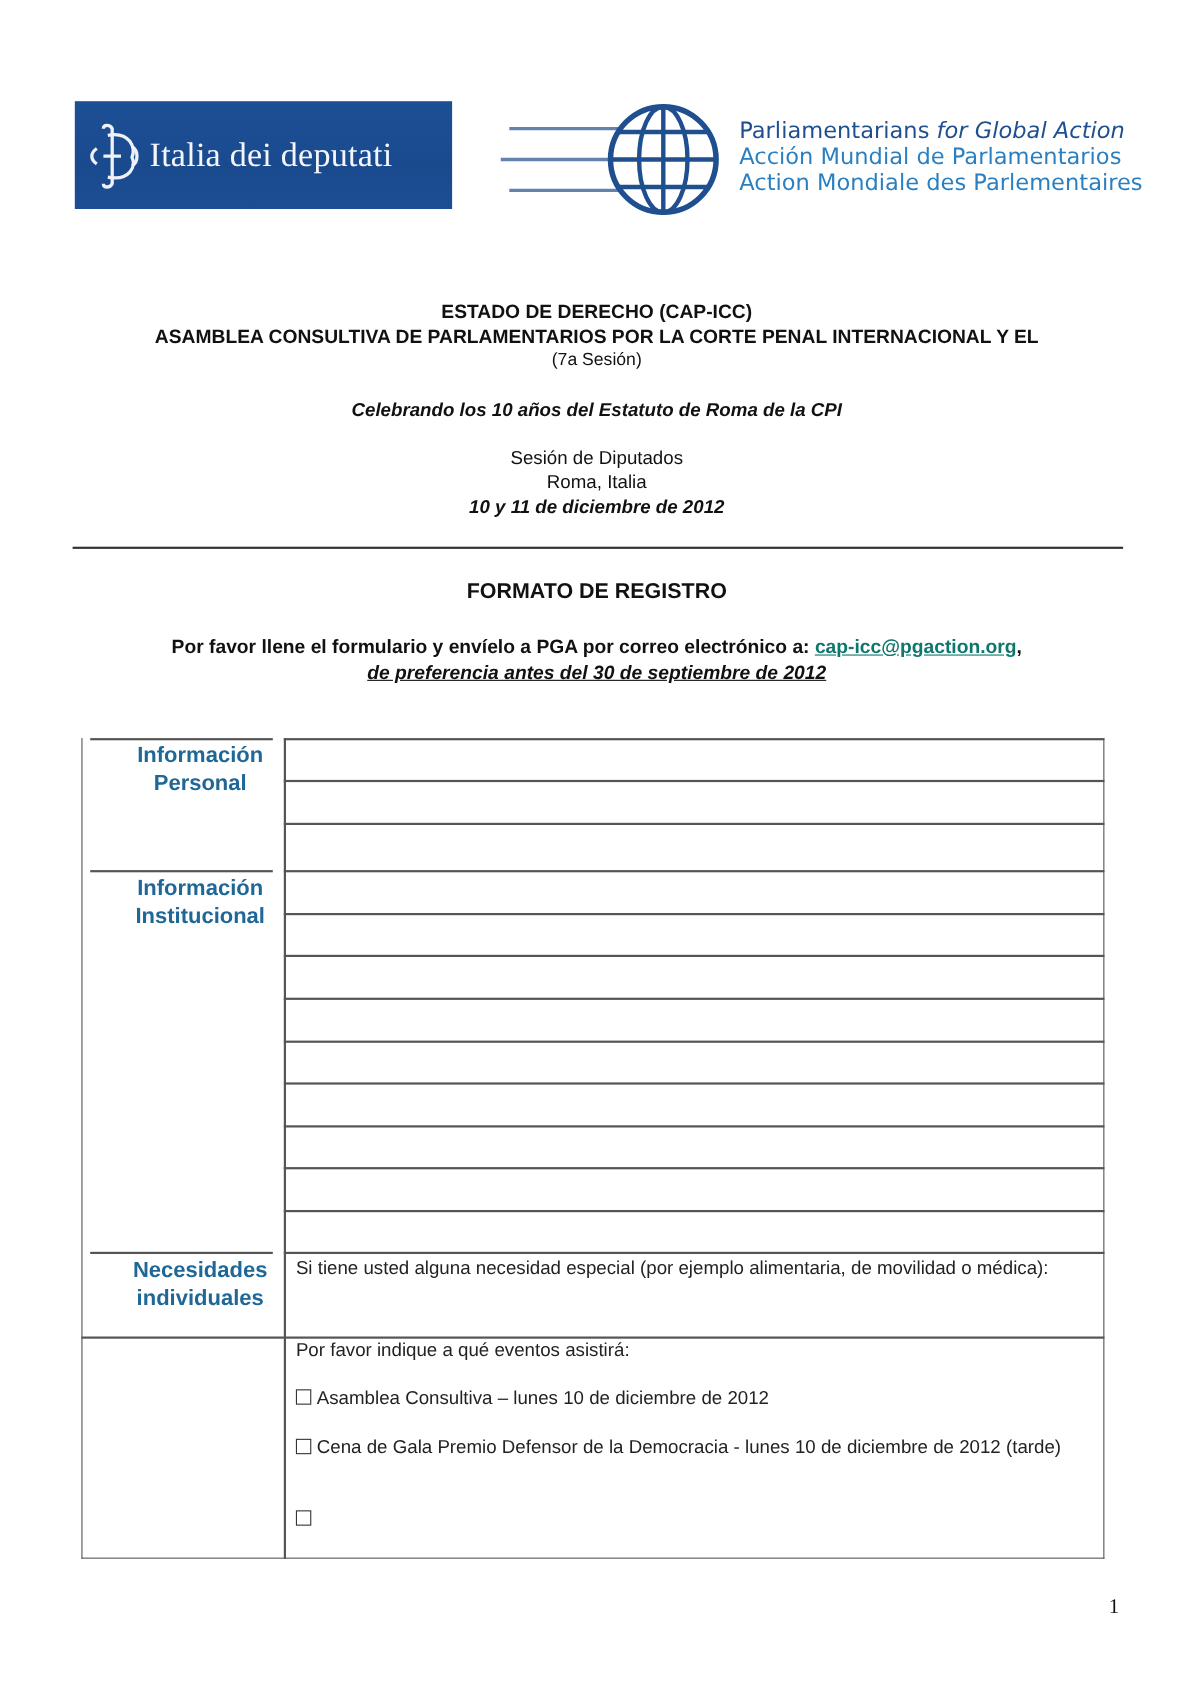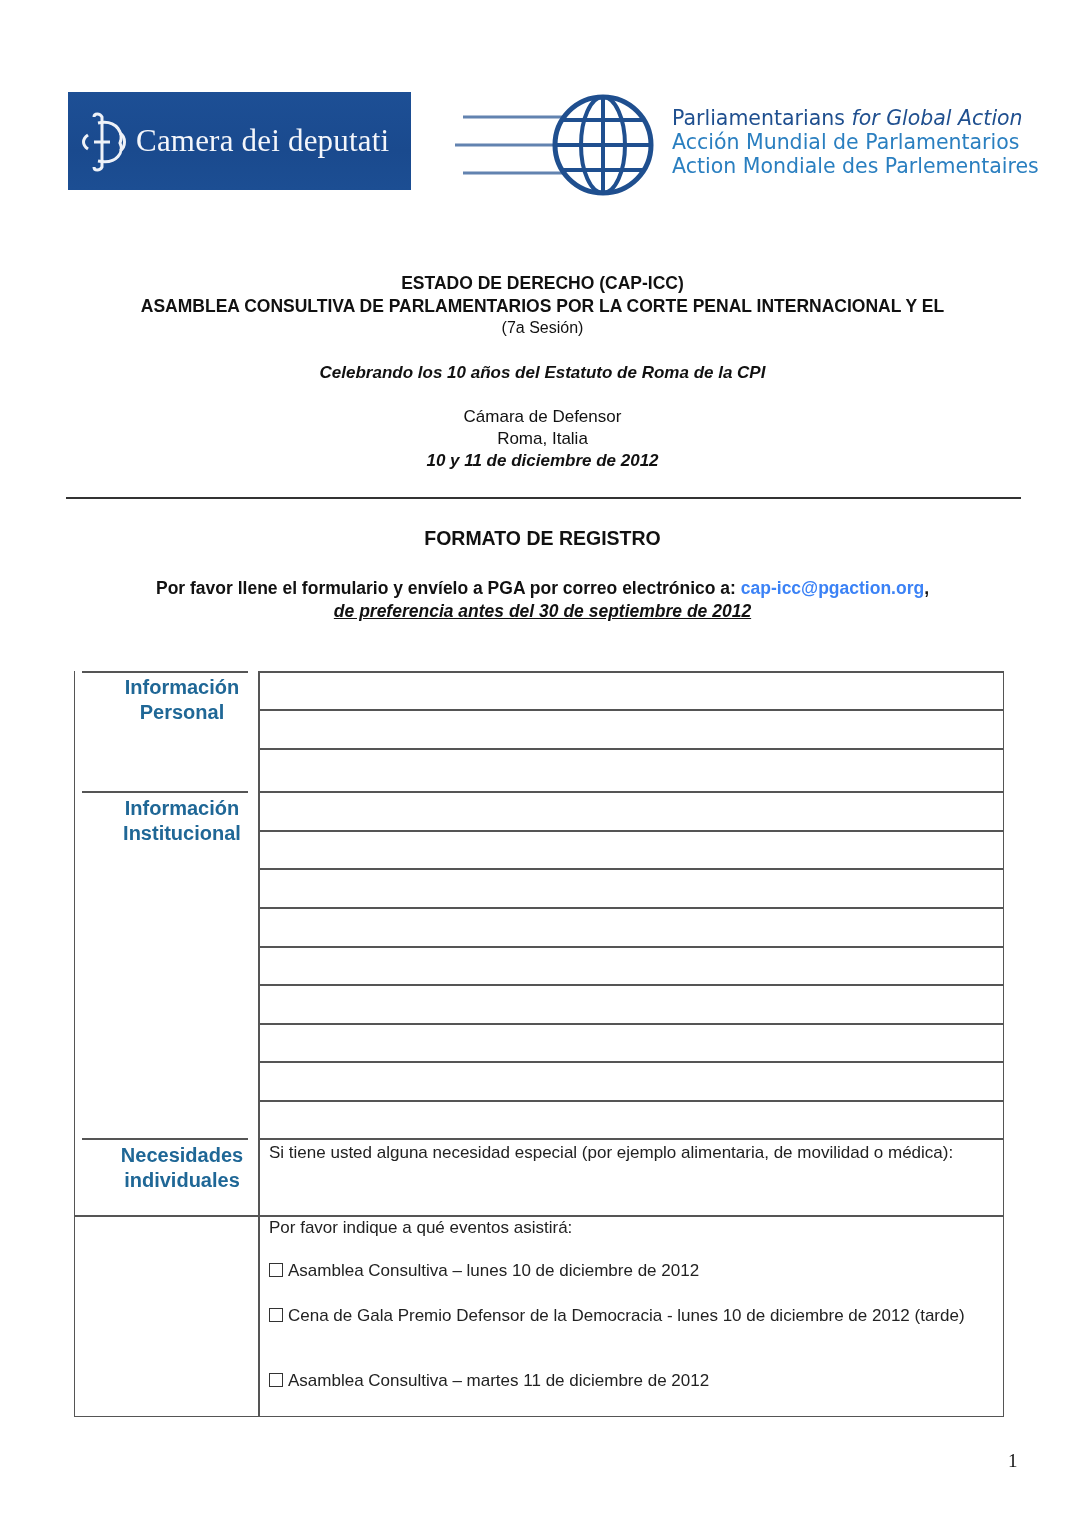--- a/index.html
+++ b/index.html
@@ -24,21 +24,21 @@
   .title { top:272px; font-weight:bold; font-size:17.5px; line-height:22.5px; }
   .session { top:319px; font-weight:normal; font-size:16px; }
   .subtitle { top:363px; font-weight:bold; font-style:italic; font-size:17px; }
   .venue { top:406px; font-size:17px; line-height:22px; }
   .venue .date { font-weight:bold; font-style:italic; }
 
   .hr { left:66px; top:497px; width:955px; height:2px; background:#333; }
 
   .form-title { top:527px; font-weight:bold; font-size:19.5px; }
   .instructions { top:577px; font-weight:bold; font-size:17.5px; line-height:23px; }
-  .instructions a { color:#3b82f6; }
+  .instructions a { color:#0f766e; text-decoration:underline; }
   .instructions .deadline { font-style:italic; text-decoration:underline; }
 
   
   .tbl { left:74px; top:671px; width:930px; height:746px; border-left:1.5px solid #555; border-right:1.5px solid #555; border-bottom:1.5px solid #555; box-sizing:border-box; }
   .vdiv { left:258px; top:671px; width:1.5px; height:746px; background:#555; }
   .hline { left:258px; width:746px; height:1.5px; background:#555; }
   .hline.full { left:74px; width:930px; }
   .lsep { left:82px; width:166px; height:1.5px; background:#555; }
   .section-label { left:90px; width:184px; text-align:center; font-weight:bold; font-size:20px; line-height:25px; color:#1f6796; }
   .field-row { left:260px; width:743px; }
@@ -57,21 +57,21 @@
 <div class="abs camera-logo">
   <svg class="camera-emblem" viewBox="0 0 48 64">
     <g fill="none" stroke="#eef2f8" stroke-width="3">
       <path d="M14 8 C14 4 20 4 22 8 L22 58 C20 62 14 62 14 58"></path>
       <path d="M18 14 C38 10 44 26 40 34 C44 42 38 56 18 52"></path>
       <path d="M8 26 C2 30 2 36 8 40"></path>
       <path d="M40 24 C46 28 46 38 40 42"></path>
       <path d="M14 33 L30 33"></path>
     </g>
   </svg>
-  <span class="camera-text">Camera dei deputati</span>
+  <span class="camera-text">Italia dei deputati</span>
 </div>
 
 <svg class="abs pga-globe" viewBox="0 0 200 106">
   <g stroke="#1f4f8f" fill="none">
     <line x1="8" y1="25" x2="110" y2="25" stroke-width="3" opacity="0.7"></line>
     <line x1="0" y1="53" x2="110" y2="53" stroke-width="3" opacity="0.7"></line>
     <line x1="8" y1="81" x2="110" y2="81" stroke-width="3" opacity="0.7"></line>
     <circle cx="148" cy="53" r="48" stroke-width="5" fill="#fff"></circle>
     <ellipse cx="148" cy="53" rx="22" ry="48" stroke-width="4"></ellipse>
     <line x1="148" y1="5" x2="148" y2="101" stroke-width="4"></line>
@@ -87,21 +87,21 @@
   <div>Action Mondiale des Parlementaires</div>
 </div>
 
 <div class="abs center title">
   <div>ESTADO DE DERECHO (CAP-ICC)</div>
   <div>ASAMBLEA CONSULTIVA DE PARLAMENTARIOS POR LA CORTE PENAL INTERNACIONAL Y EL</div>
 </div>
 <div class="abs center session">(7a Sesión)</div>
 <div class="abs center subtitle">Celebrando los 10 años del Estatuto de Roma de la CPI</div>
 <div class="abs center venue">
-  <div>Cámara de Defensor</div>
+  <div>Sesión de Diputados</div>
   <div>Roma, Italia</div>
   <div class="date">10 y 11 de diciembre de 2012</div>
 </div>
 
 <div class="abs hr"></div>
 
 <div class="abs center form-title">FORMATO DE REGISTRO</div>
 <div class="abs center instructions">
   <div><span>Por favor llene el formulario y envíelo a PGA por correo electrónico a: </span><a>cap-icc@pgaction.org</a><span>,</span></div>
   <div class="deadline">de preferencia antes del 30 de septiembre de 2012</div>
@@ -158,16 +158,16 @@
 <div class="abs hline full" style="top:1215px;"></div>
 <div class="abs cell-text events-prompt">Por favor indique a qué eventos asistirá:</div>
 
 <div class="abs event" style="top:1260px;">
   <span class="cbox"></span><span>Asamblea Consultiva – lunes 10 de diciembre de 2012</span>
 </div>
 <div class="abs event" style="top:1305px;">
   <span class="cbox"></span><span>Cena de Gala Premio Defensor de la Democracia - lunes 10 de diciembre de 2012 (tarde)</span>
 </div>
 <div class="abs event" style="top:1370px;">
-  <span class="cbox"></span><span>Asamblea Consultiva – martes 11 de diciembre de 2012</span>
+  <span class="cbox"></span>
 </div>
 
 <div class="abs page-num">1</div>
 
 </body></html>

